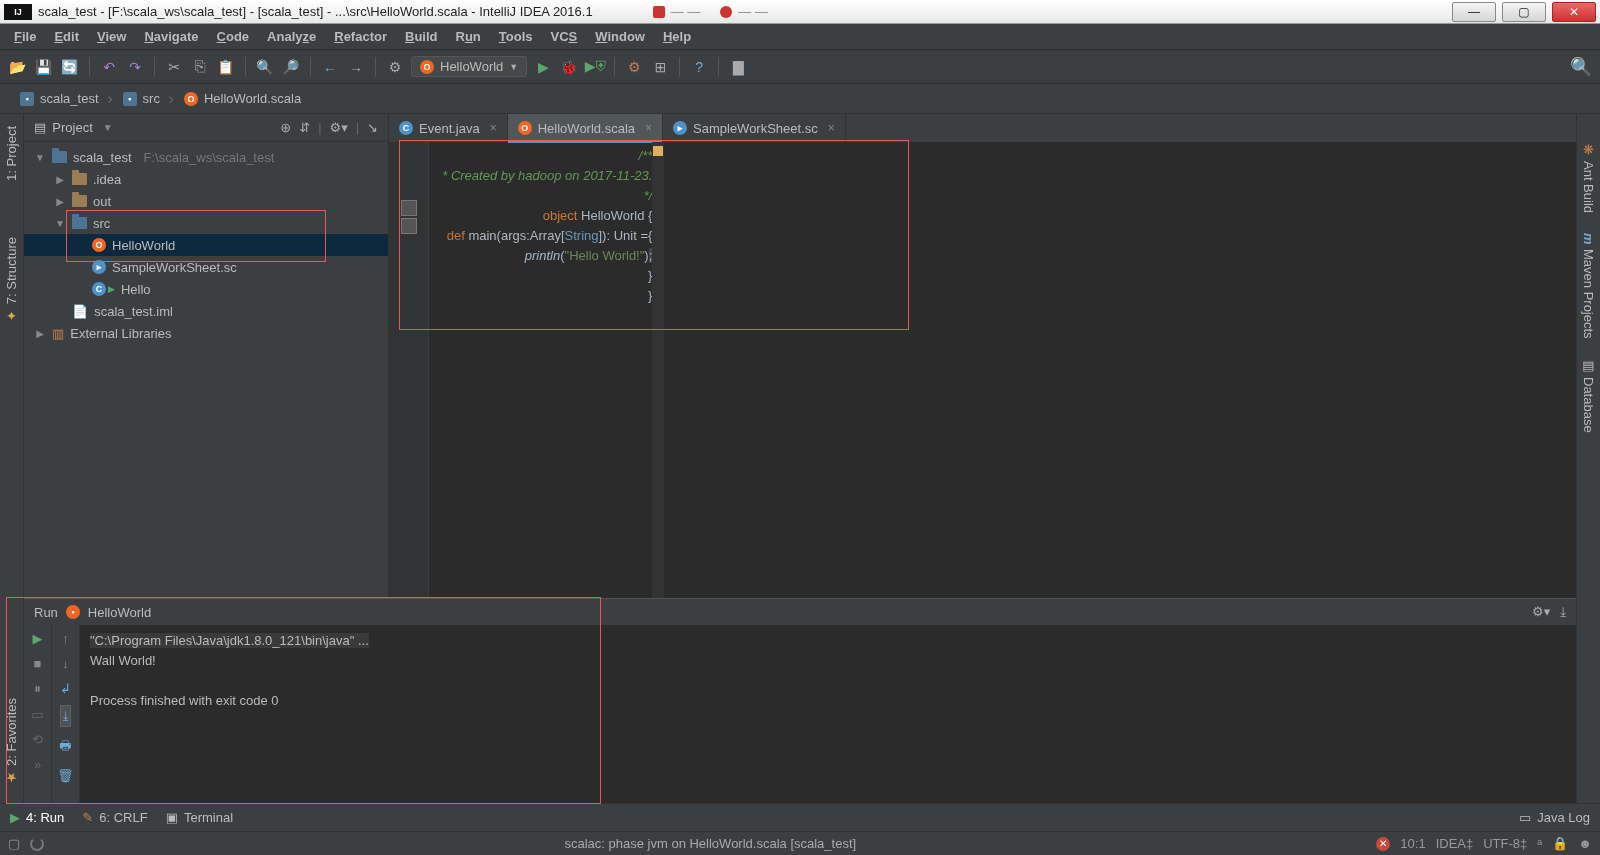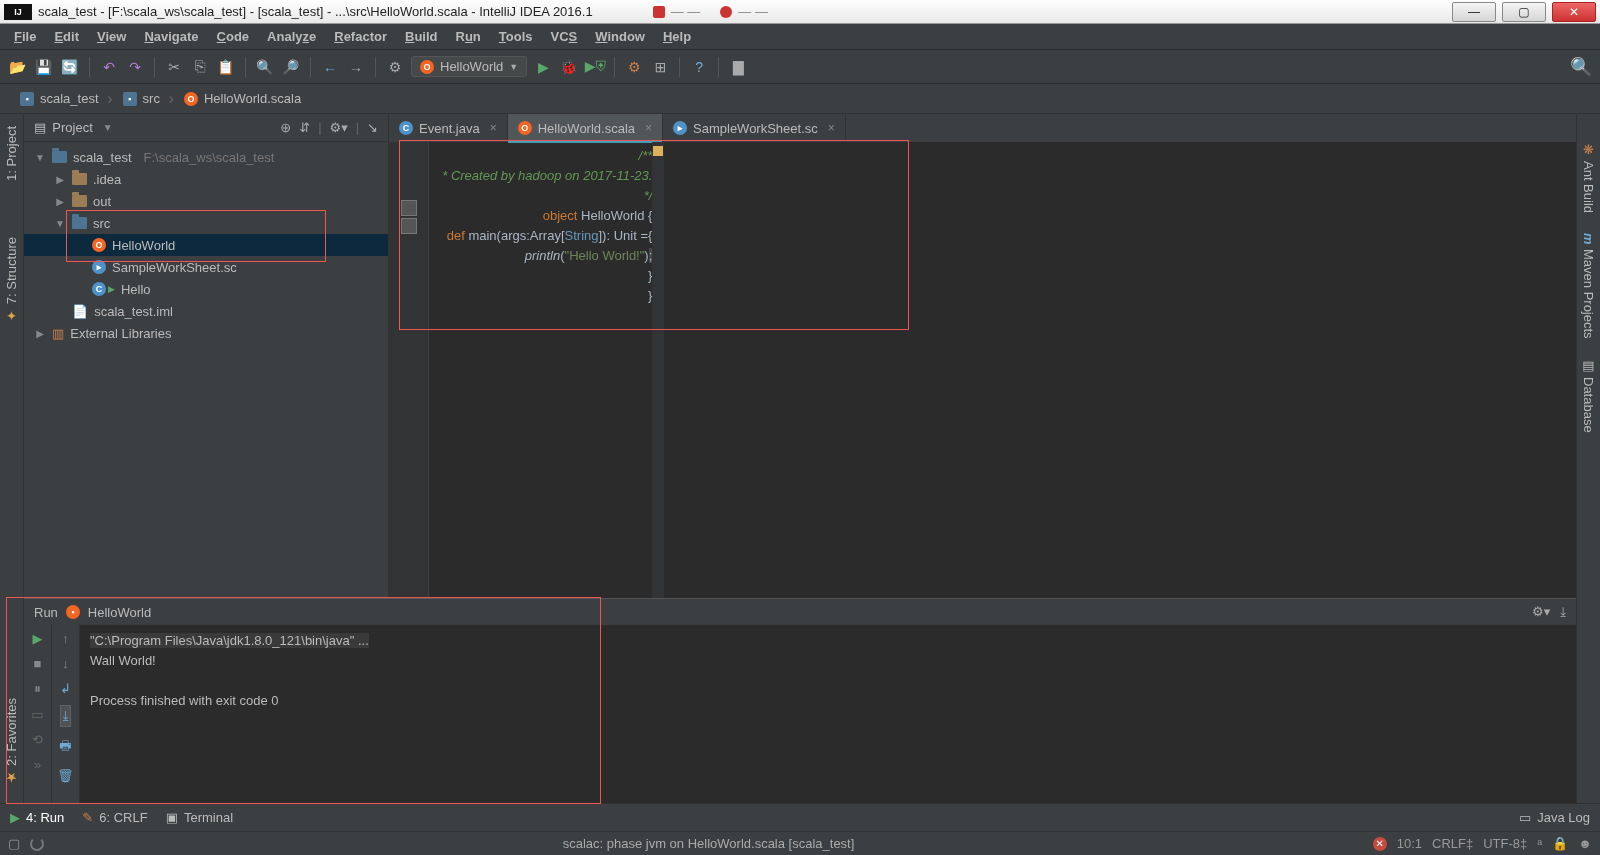--- a/index.html
+++ b/index.html
@@ -410,18 +410,18 @@
       </div>
   </div>
 </div>
 
 <div class="status-bar">
   <span>▢</span>
   <span class="spin"></span>
   <span class="msg">scalac: phase jvm on HelloWorld.scala [scala_test]</span>
   <span class="red-x">✕</span>
   <span>10:1</span>
-  <span>CRLF‡</span>
+  <span>IDEA‡</span>
   <span>UTF-8‡</span>
   <span>ᵃ</span>
   <span class="lock">🔒</span>
   <span>☻</span>
 </div>
 
 </body></html>

